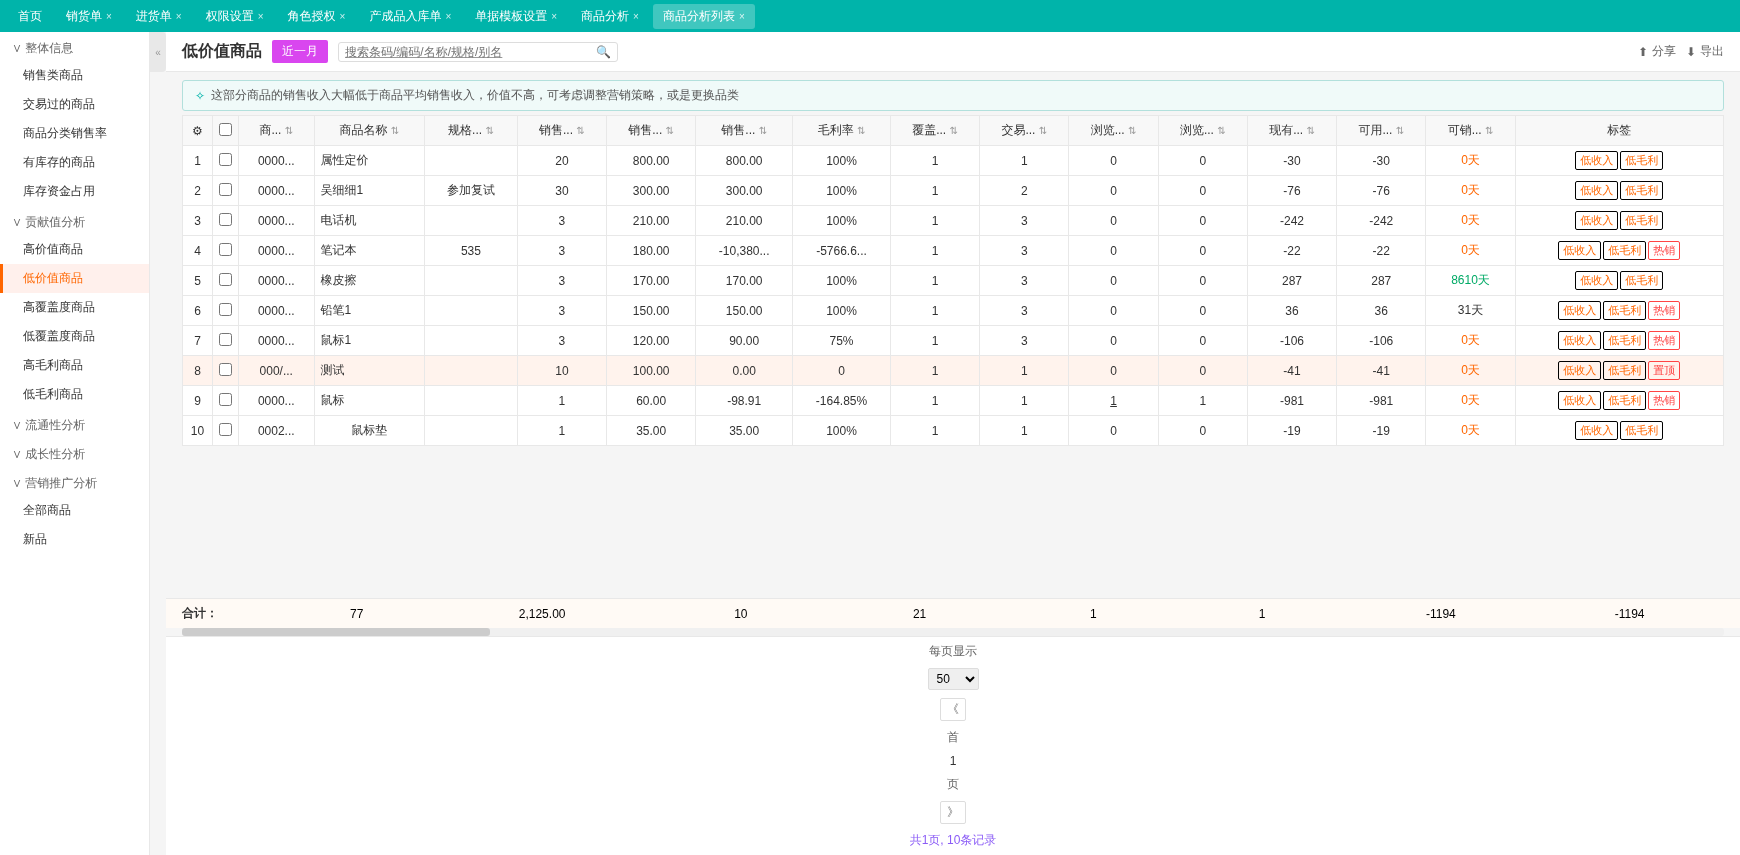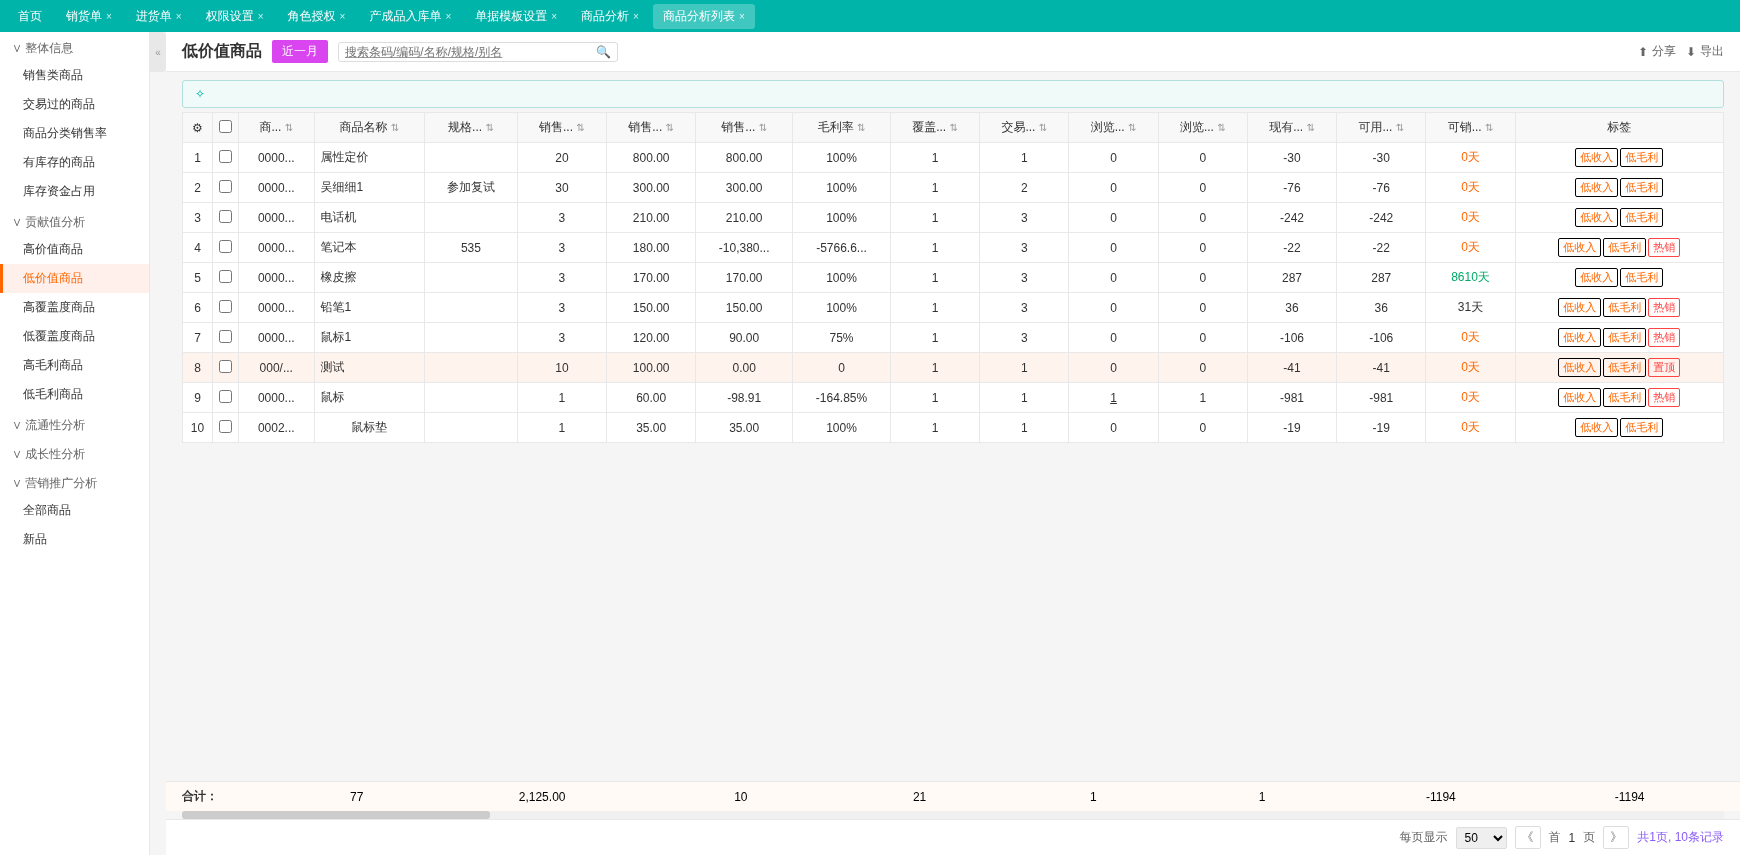--- a/index.html
+++ b/index.html
@@ -176,20 +176,21 @@
 
     
     .pagination {
       background: #fff;
       border-top: 1px solid #e8e8e8;
       padding: 6px 16px;
       display: flex;
       align-items: center;
       justify-content: flex-end;
       gap: 8px;
+      flex-direction: column;
     }
     .pagination-label { color: #666; }
     .page-size-select {
       border: 1px solid #ddd;
       padding: 2px 4px;
       border-radius: 2px;
       font-size: 12px;
     }
     .page-btn { 
       border: 1px solid #ddd; 
@@ -293,20 +294,21 @@
           </span>
           <span class="action-btn">
             <span>⬇</span>
             <span>导出</span>
           </span>
         </div>
       </div>
 
       <div class="info-bar">
         <span class="info-bar-icon">✧</span>
+        <span>这部分商品的销售收入大幅低于商品平均销售收入，价值不高，可考虑调整营销策略，或是更换品类</span>
       </div>
 
       <div class="table-container">
         <table>
           <thead>
             <tr>
               <th style="width:30px;"><span>⚙</span></th>
               <th style="width:24px;"><input type="checkbox" style=""></th>
               <th>商... <span class="sort-icon">⇅</span></th>
               <th>商品名称 <span class="sort-icon">⇅</span></th>

